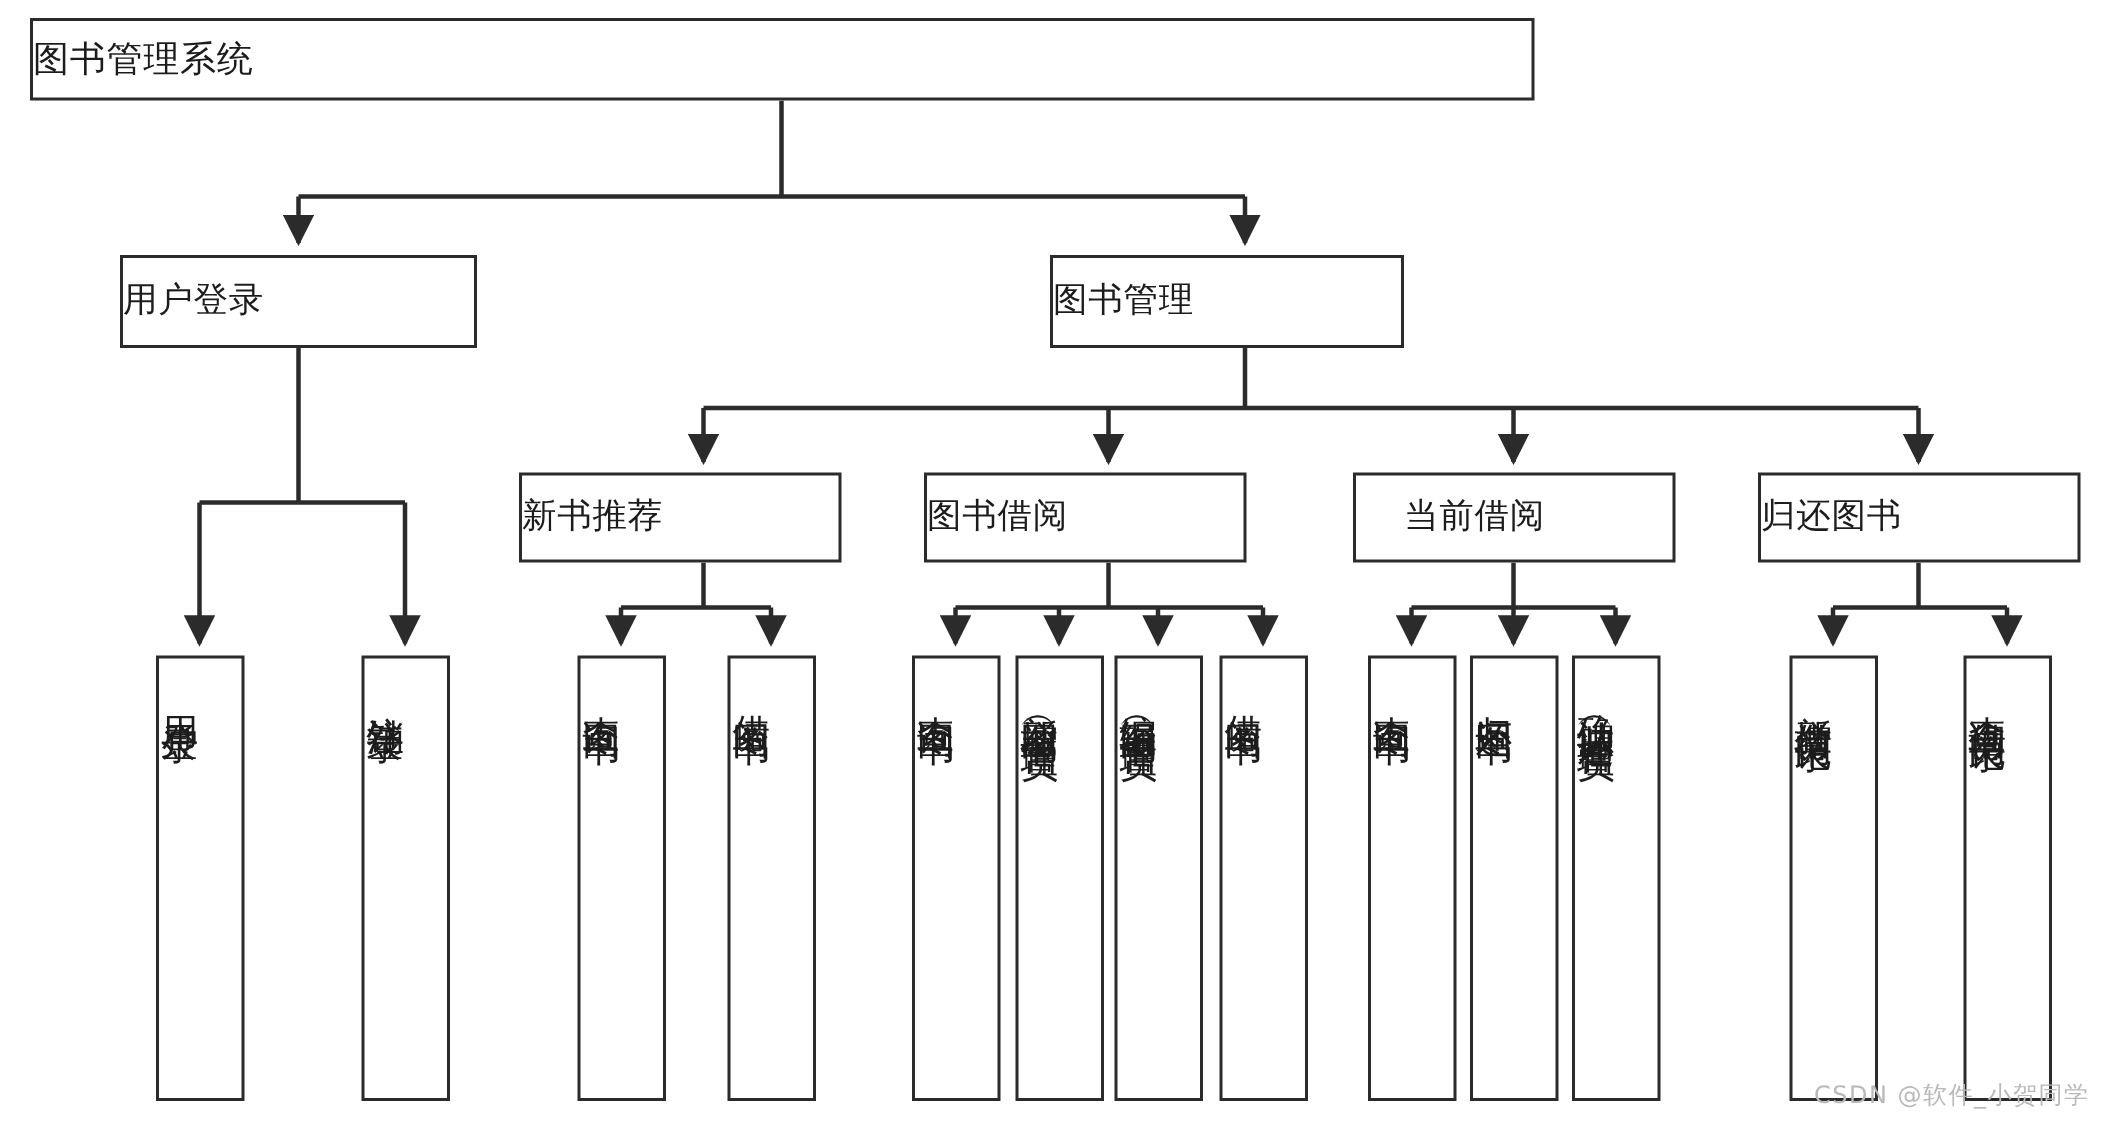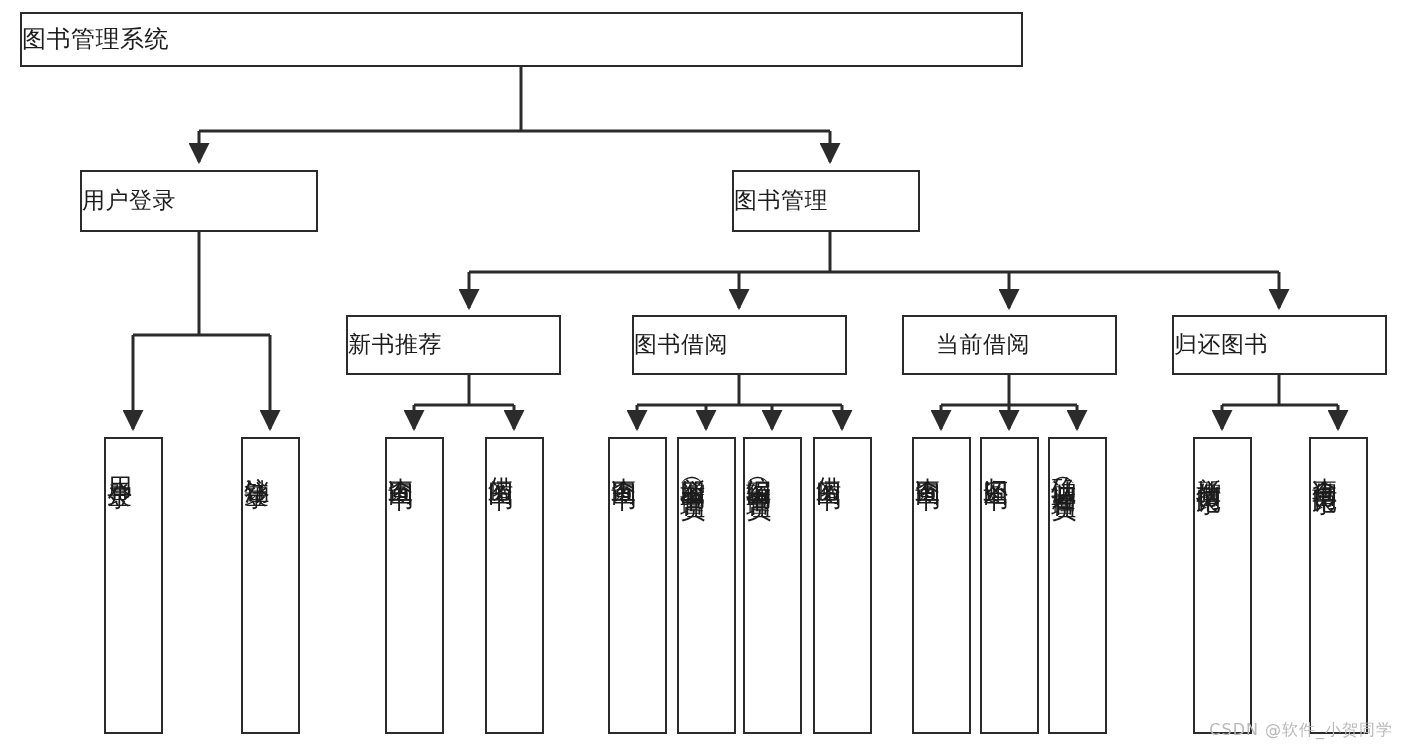--- a/index.html
+++ b/index.html
@@ -130,28 +130,28 @@
     </g>
   </svg>
 
   <div class="node h root" style="left:20px; top:12px; width:1003px; height:55px;">
     <span class="lbl">图书管理系统</span>
   </div>
 
   <div class="node h" style="left:80px; top:170px; width:238px; height:62px;">
     <span class="lbl">用户登录</span>
   </div>
-  <div class="node h" style="left:732px; top:170px; width:188px; height:62px;">
+  <div class="node h" style="left:700px; top:170px; width:236px; height:62px;">
     <span class="lbl">图书管理</span>
   </div>
 
   <div class="node h" style="left:346px; top:315px; width:215px; height:60px;">
     <span class="lbl">新书推荐</span>
   </div>
-  <div class="node h" style="left:632px; top:315px; width:215px; height:60px;">
+  <div class="node h" style="left:616px; top:315px; width:215px; height:60px;">
     <span class="lbl">图书借阅</span>
   </div>
   <div class="node h" style="left:902px; top:315px; width:215px; height:60px;padding-left:32px;">
     <span class="lbl">当前借阅</span>
   </div>
   <div class="node h" style="left:1172px; top:315px; width:215px; height:60px;">
     <span class="lbl">归还图书</span>
   </div>
 
   <div class="node v" style="left:104px; top:437px; width:59px; height:297px;">

